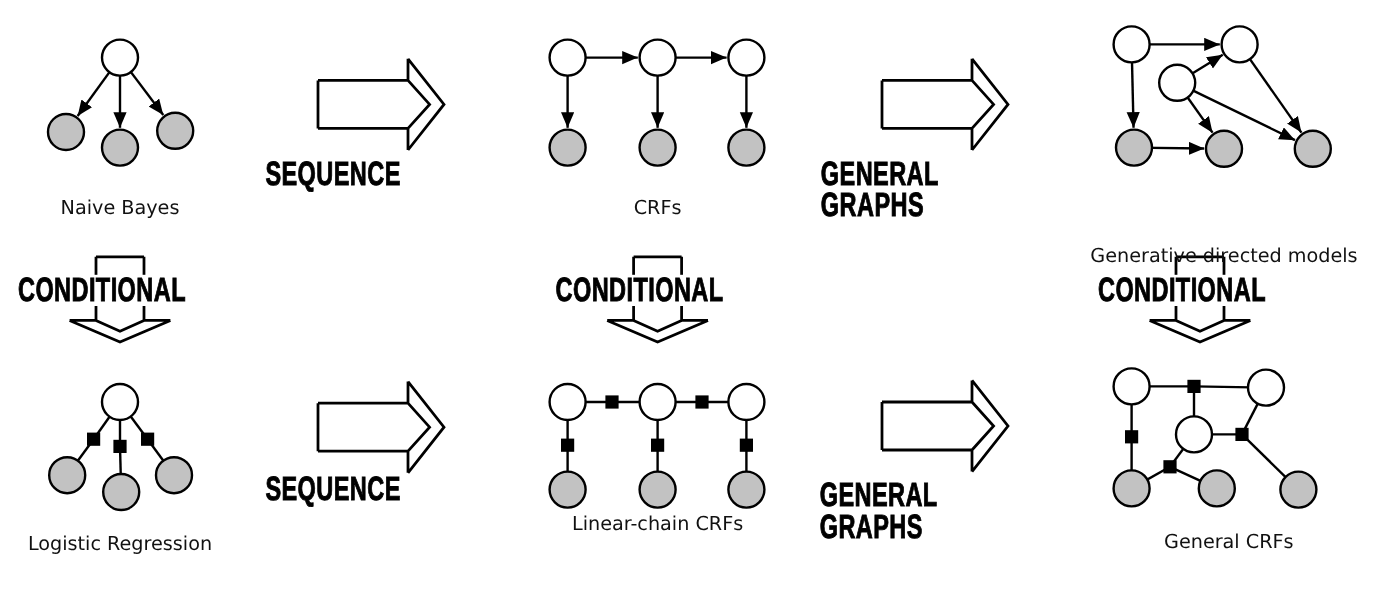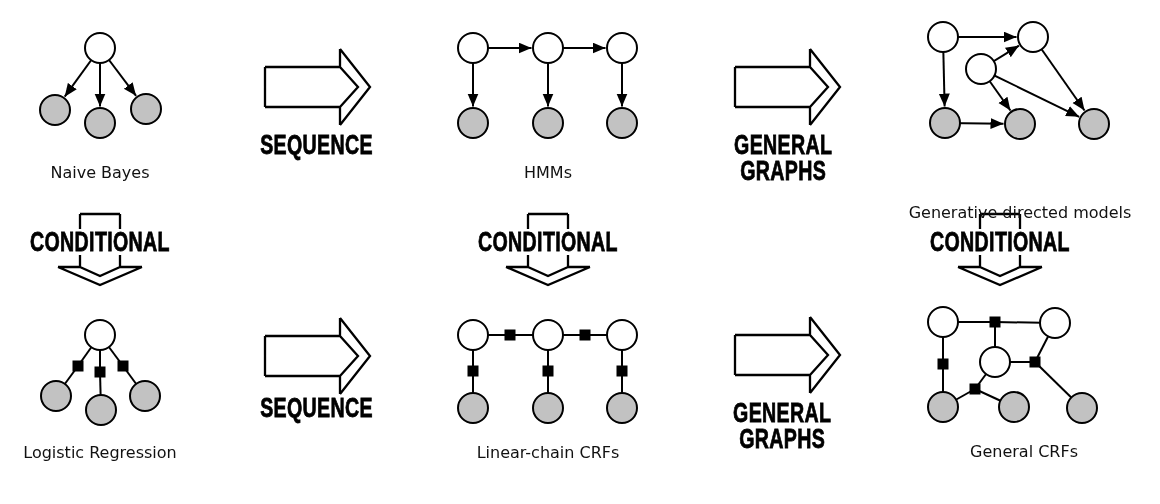--- a/index.html
+++ b/index.html
@@ -17,21 +17,20 @@
     text-align:center;
     font-family:"DejaVu Sans",sans-serif;
     font-size:16px;
     line-height:22px;
     color:#111111;
     white-space:nowrap;
   }
   .alabel{
     position:absolute;
     width:240px;
-    text-align:center;
   }
   .condensed{
     display:inline-block;
     font-family:"Liberation Sans",sans-serif;
     font-weight:700;
     font-size:28px;
     line-height:26px;
     color:#000000;
     -webkit-text-stroke:0.8px #000000;
     letter-spacing:0.5px;
@@ -156,24 +155,24 @@
       <path d="M265,67 H340 M265,107 H340 M265,67 V107 M340,67 V49 M340,107 V125 M340,49 L370,87 L340,125 M340,67 L358,87 L340,107" fill="none" stroke="#000000" stroke-width="2.3" stroke-linejoin="miter"></path>
       <path d="M735,67 H810 M735,107 H810 M735,67 V107 M810,67 V49 M810,107 V125 M810,49 L840,87 L810,125 M810,67 L828,87 L810,107" fill="none" stroke="#000000" stroke-width="2.3" stroke-linejoin="miter"></path>
       <path d="M80,214 H120 M80,214 V267 M120,214 V267 M80,267 H58 M120,267 H142 M58,267 L100,285 L142,267 M80,267 L100,276 L120,267" fill="none" stroke="#000000" stroke-width="2.3" stroke-linejoin="miter"></path>
       <path d="M528,214 H568 M528,214 V267 M568,214 V267 M528,267 H506 M568,267 H590 M506,267 L548,285 L590,267 M528,267 L548,276 L568,267" fill="none" stroke="#000000" stroke-width="2.3" stroke-linejoin="miter"></path>
       <path d="M980,214 H1020 M980,214 V267 M1020,214 V267 M980,267 H958 M1020,267 H1042 M958,267 L1000,285 L1042,267 M980,267 L1000,276 L1020,267" fill="none" stroke="#000000" stroke-width="2.3" stroke-linejoin="miter"></path>
       <path d="M265,336 H340 M265,376 H340 M265,336 V376 M340,336 V318 M340,376 V394 M340,318 L370,356 L340,394 M340,336 L358,356 L340,376" fill="none" stroke="#000000" stroke-width="2.3" stroke-linejoin="miter"></path>
       <path d="M735,335 H810 M735,375 H810 M735,335 V375 M810,335 V317 M810,375 V393 M810,317 L840,355 L810,393 M810,335 L828,355 L810,375" fill="none" stroke="#000000" stroke-width="2.3" stroke-linejoin="miter"></path>
     </svg>
 
   <div class="glabel" style="left:-40px;top:162px;">Naive Bayes</div>
-  <div class="glabel" style="left:408px;top:162px;">HMMs</div>
+  <div class="glabel" style="left:408px;top:162px;">CRFs</div>
   <div class="glabel" style="left:880px;top:161px;margin-top:41px;">Generative directed models</div>
   <div class="glabel" style="left:-40px;top:442px;">Logistic Regression</div>
-  <div class="glabel" style="left:408px;top:442px;">Linear-chain CRFs</div>
+  <div class="glabel" style="left:408px;top:426px;">Linear-chain CRFs</div>
   <div class="glabel" style="left:884px;top:441px;">General CRFs</div>
 
   <div class="alabel" style="left:197px;top:132px;"><span class="condensed">SEQUENCE</span></div>
   <div class="alabel" style="left:663px;top:132px;"><span class="condensed">GENERAL
 GRAPHS</span></div>
   <div class="alabel" style="left:-20px;top:229px;"><span class="condensed bg">CONDITIONAL</span></div>
   <div class="alabel" style="left:428px;top:229px;"><span class="condensed bg">CONDITIONAL</span></div>
   <div class="alabel" style="left:880px;top:229px;"><span class="condensed bg">CONDITIONAL</span></div>
   <div class="alabel" style="left:197px;top:395px;"><span class="condensed">SEQUENCE</span></div>
   <div class="alabel" style="left:662px;top:400px;"><span class="condensed">GENERAL

